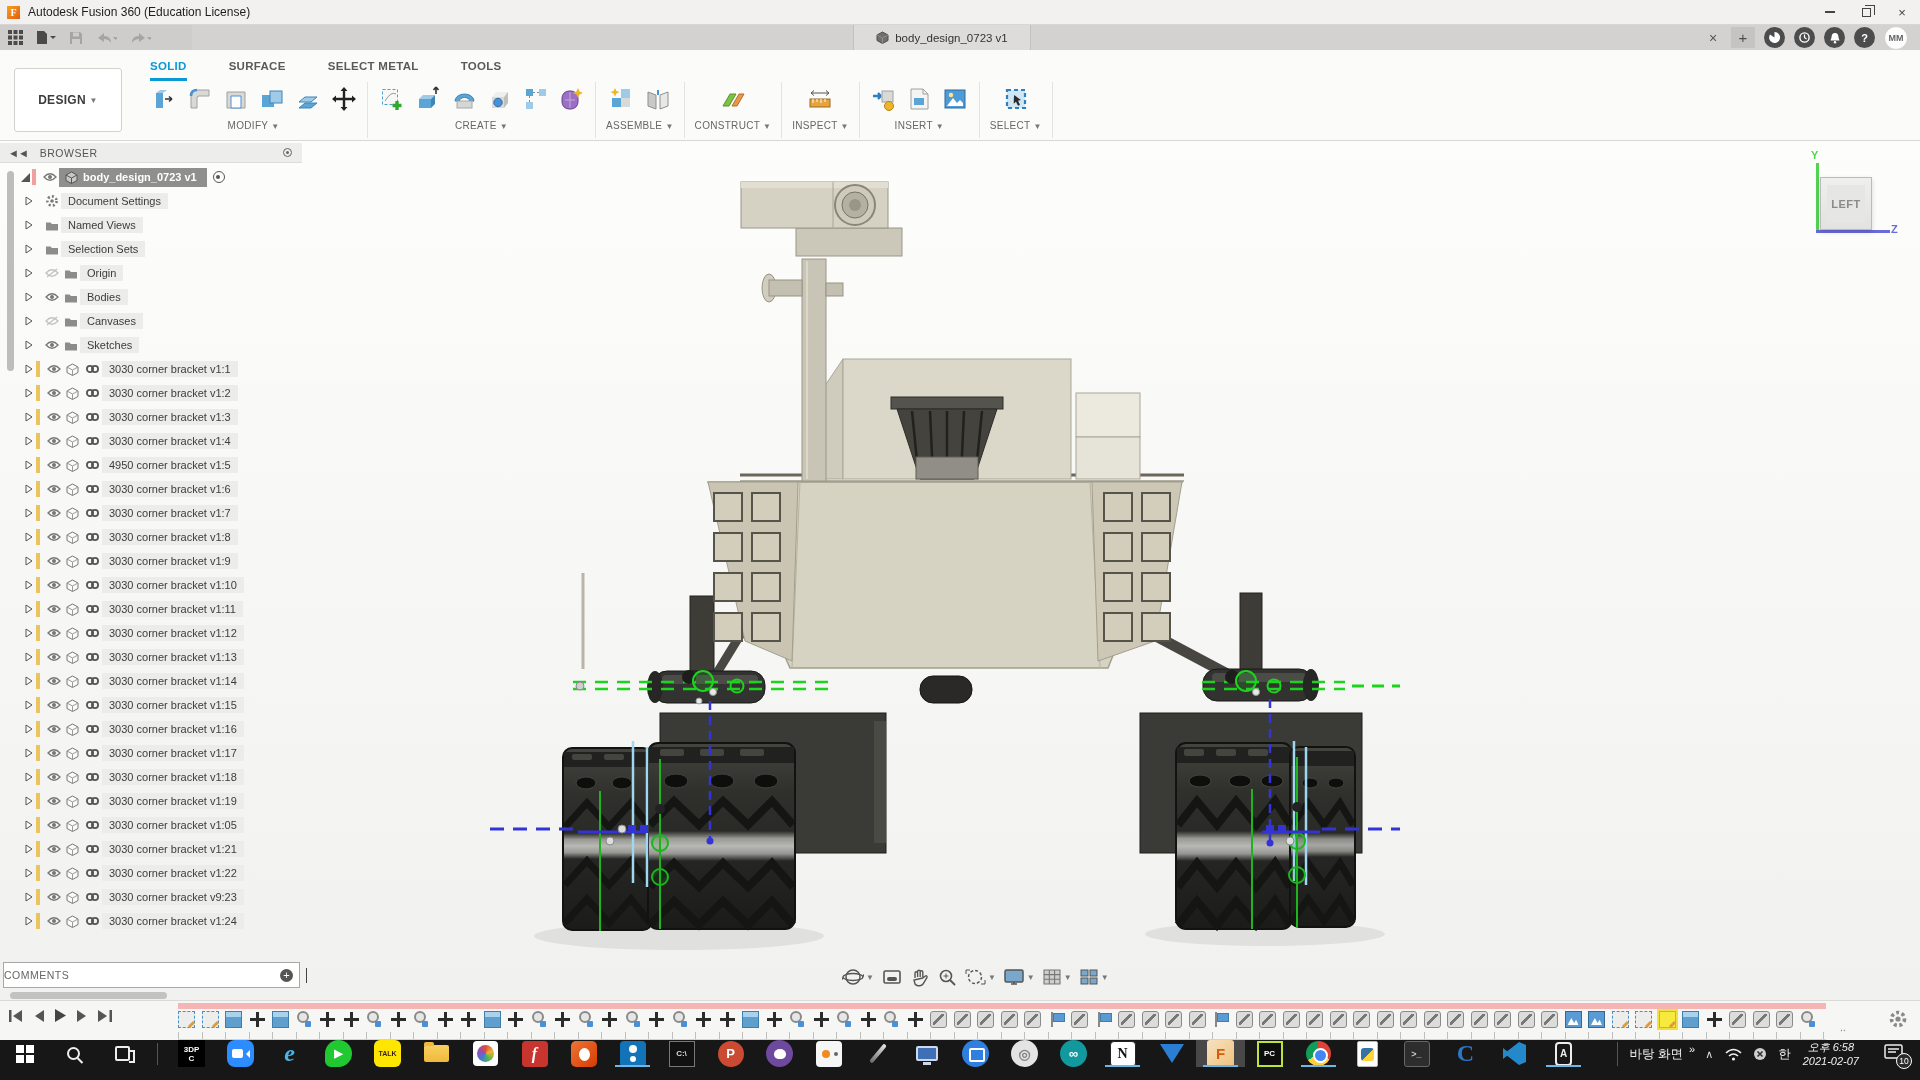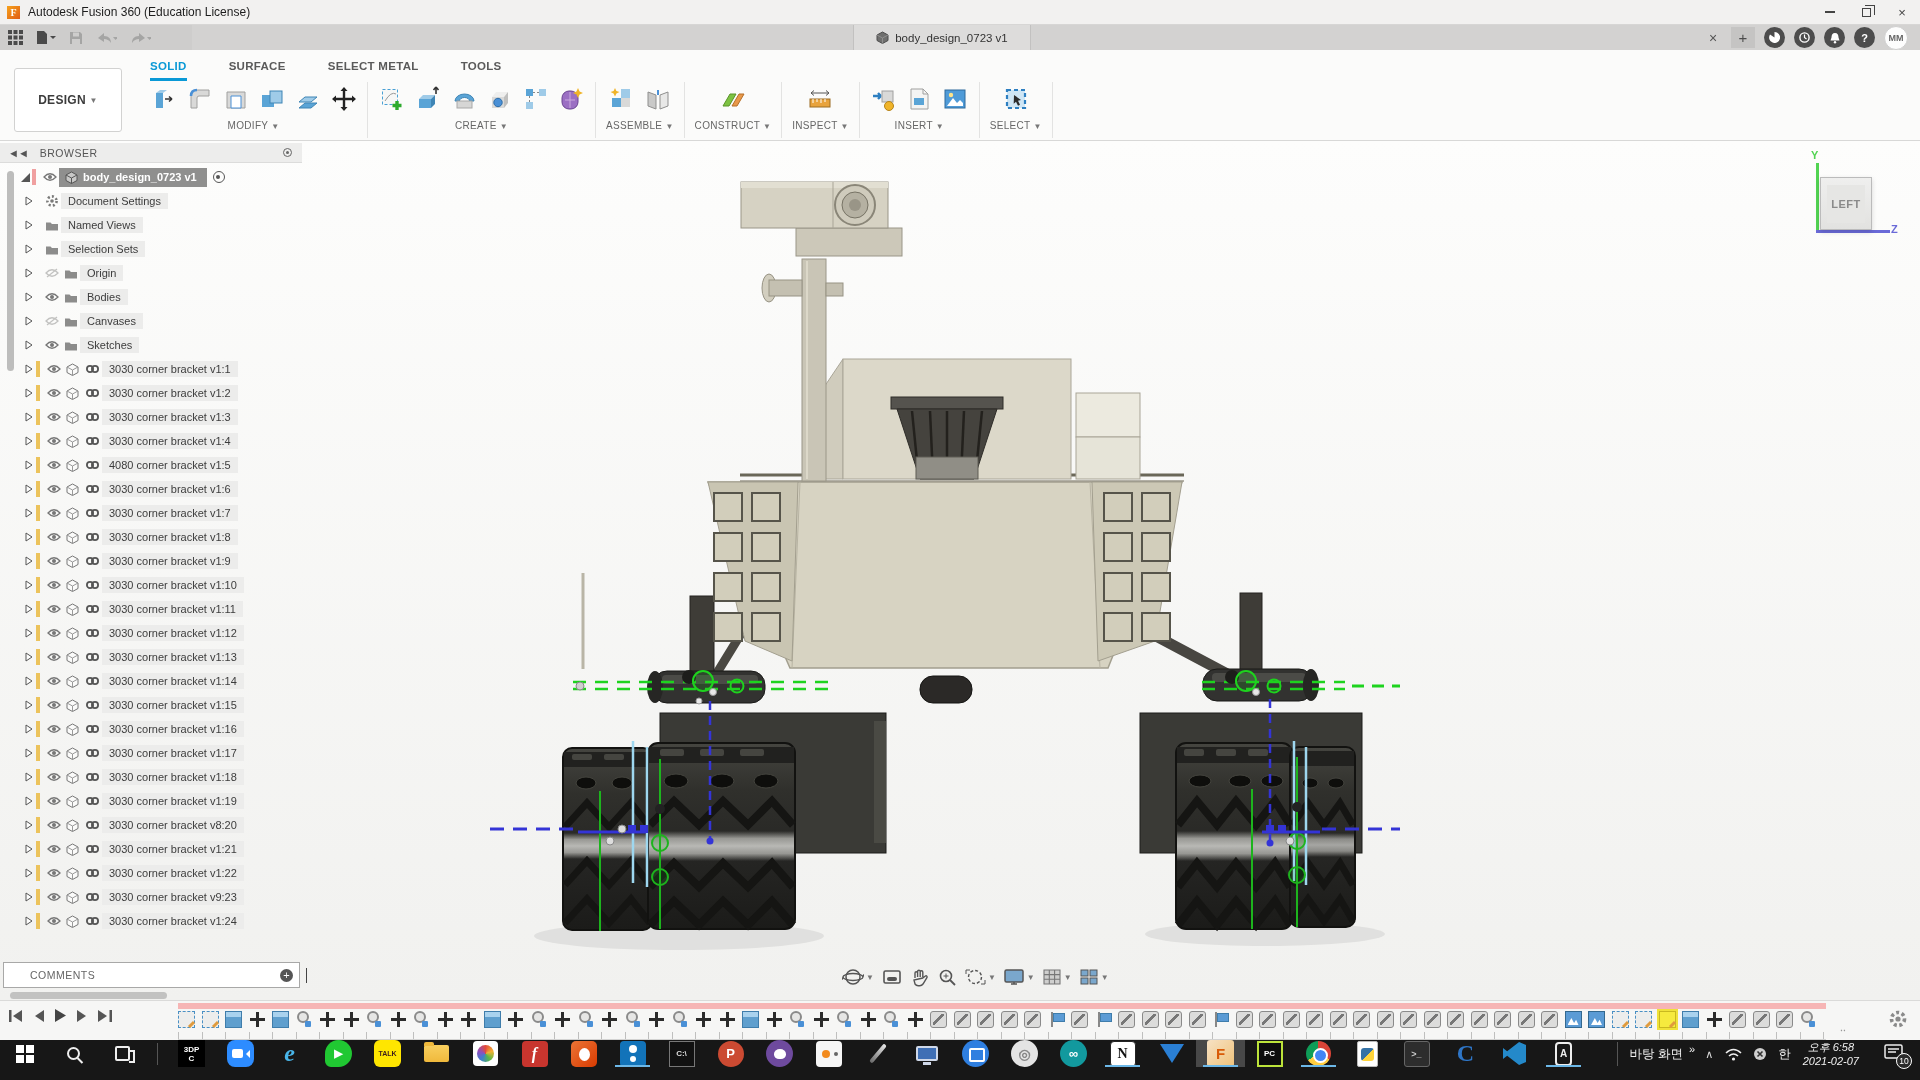--- a/index.html
+++ b/index.html
@@ -63,21 +63,21 @@
   .icon-slot { width:19px; display:flex; justify-content:center; }
   .link-slot { width:20px; display:flex; justify-content:center; }
   .blabel { background:#ececeb; padding:2px 7px; white-space:nowrap; }
   .root-pill { background:#8f8f8e; color:#fff; font-weight:bold; padding:3px 10px 3px 6px; display:flex; align-items:center; gap:5px; }
   .target-ic { margin-left:6px; width:12px; height:12px; border:1.5px solid #555; border-radius:50%; position:relative; }
   .target-ic::after { content:""; position:absolute; left:2.5px; top:2.5px; width:4px; height:4px; background:#555; border-radius:50%; }
   .hscroll { position:absolute; left:10px; top:849px; width:157px; height:7px; background:#c2c2c1; border-radius:4px; }
 
   
   .comments { position:absolute; left:3px; top:821px; width:297px; height:26px; background:#fff; border:1px solid #a8a8a7; display:flex; align-items:center; }
-  .comments-label { margin-left:26px; font-size:10.5px; color:#666; letter-spacing:.5px; }
+  .comments-label { font-size:10.5px; color:#666; letter-spacing:.5px; }
   .comments-add { margin-left:auto; margin-right:6px; width:13px; height:13px; border-radius:50%; background:#555; color:#fff; font-size:11px; line-height:12px; text-align:center; }
   .comments-caret { position:absolute; right:-8px; top:5px; width:1px; height:15px; background:#444; }
 
   
   .view-toolbar { position:absolute; left:842px; top:822px; height:28px; display:flex; align-items:center; gap:7px; }
   .vt-btn { display:flex; align-items:center; gap:2px; color:#555; }
 
   
   .viewcube { position:absolute; right:22px; top:8px; width:120px; height:100px; }
   .vc-face { position:absolute; left:42px; top:28px; width:52px; height:53px; background:linear-gradient(#efefee,#e2e2e0); border:1px solid #bbb; box-shadow:0 2px 5px rgba(0,0,0,.15); display:flex; align-items:center; justify-content:center; }
@@ -936,21 +936,21 @@
                 <polygon points="6.5,1 12,4 12,9.5 6.5,12.5 1,9.5 1,4" fill="#fbfbfa" stroke="#777"></polygon>
                 <path d="M1 4l5.5 3 5.5-3M6.5 7v5.5" stroke="#999" fill="none"></path>
               </svg>
             </span>
             <span class="link-slot">
               <svg width="15" height="12">
                 <circle cx="5" cy="6" r="3.1" fill="none" stroke="#555" stroke-width="1.8"></circle>
                 <circle cx="10" cy="6" r="3.1" fill="none" stroke="#555" stroke-width="1.8"></circle>
               </svg>
             </span>
-            <span class="blabel">4080 corner bracket v1:5</span>
+            <span class="blabel">4950 corner bracket v1:5</span>
           </div>
           <div class="brow">
             <span class="exp">
               <svg width="8" height="10">
                 <path d="M1 1l6 4-6 4z" fill="#fdfdfc" stroke="#555"></path>
               </svg>
             </span>
             <span class="cbar yellow"></span>
             <span class="eye-slot">
               <svg width="14" height="10">
@@ -1341,21 +1341,21 @@
                 <polygon points="6.5,1 12,4 12,9.5 6.5,12.5 1,9.5 1,4" fill="#fbfbfa" stroke="#777"></polygon>
                 <path d="M1 4l5.5 3 5.5-3M6.5 7v5.5" stroke="#999" fill="none"></path>
               </svg>
             </span>
             <span class="link-slot">
               <svg width="15" height="12">
                 <circle cx="5" cy="6" r="3.1" fill="none" stroke="#555" stroke-width="1.8"></circle>
                 <circle cx="10" cy="6" r="3.1" fill="none" stroke="#555" stroke-width="1.8"></circle>
               </svg>
             </span>
-            <span class="blabel">3030 corner bracket v8:20</span>
+            <span class="blabel">3030 corner bracket v1:05</span>
           </div>
           <div class="brow">
             <span class="exp">
               <svg width="8" height="10">
                 <path d="M1 1l6 4-6 4z" fill="#fdfdfc" stroke="#555"></path>
               </svg>
             </span>
             <span class="cbar yellow"></span>
             <span class="eye-slot">
               <svg width="14" height="10">

